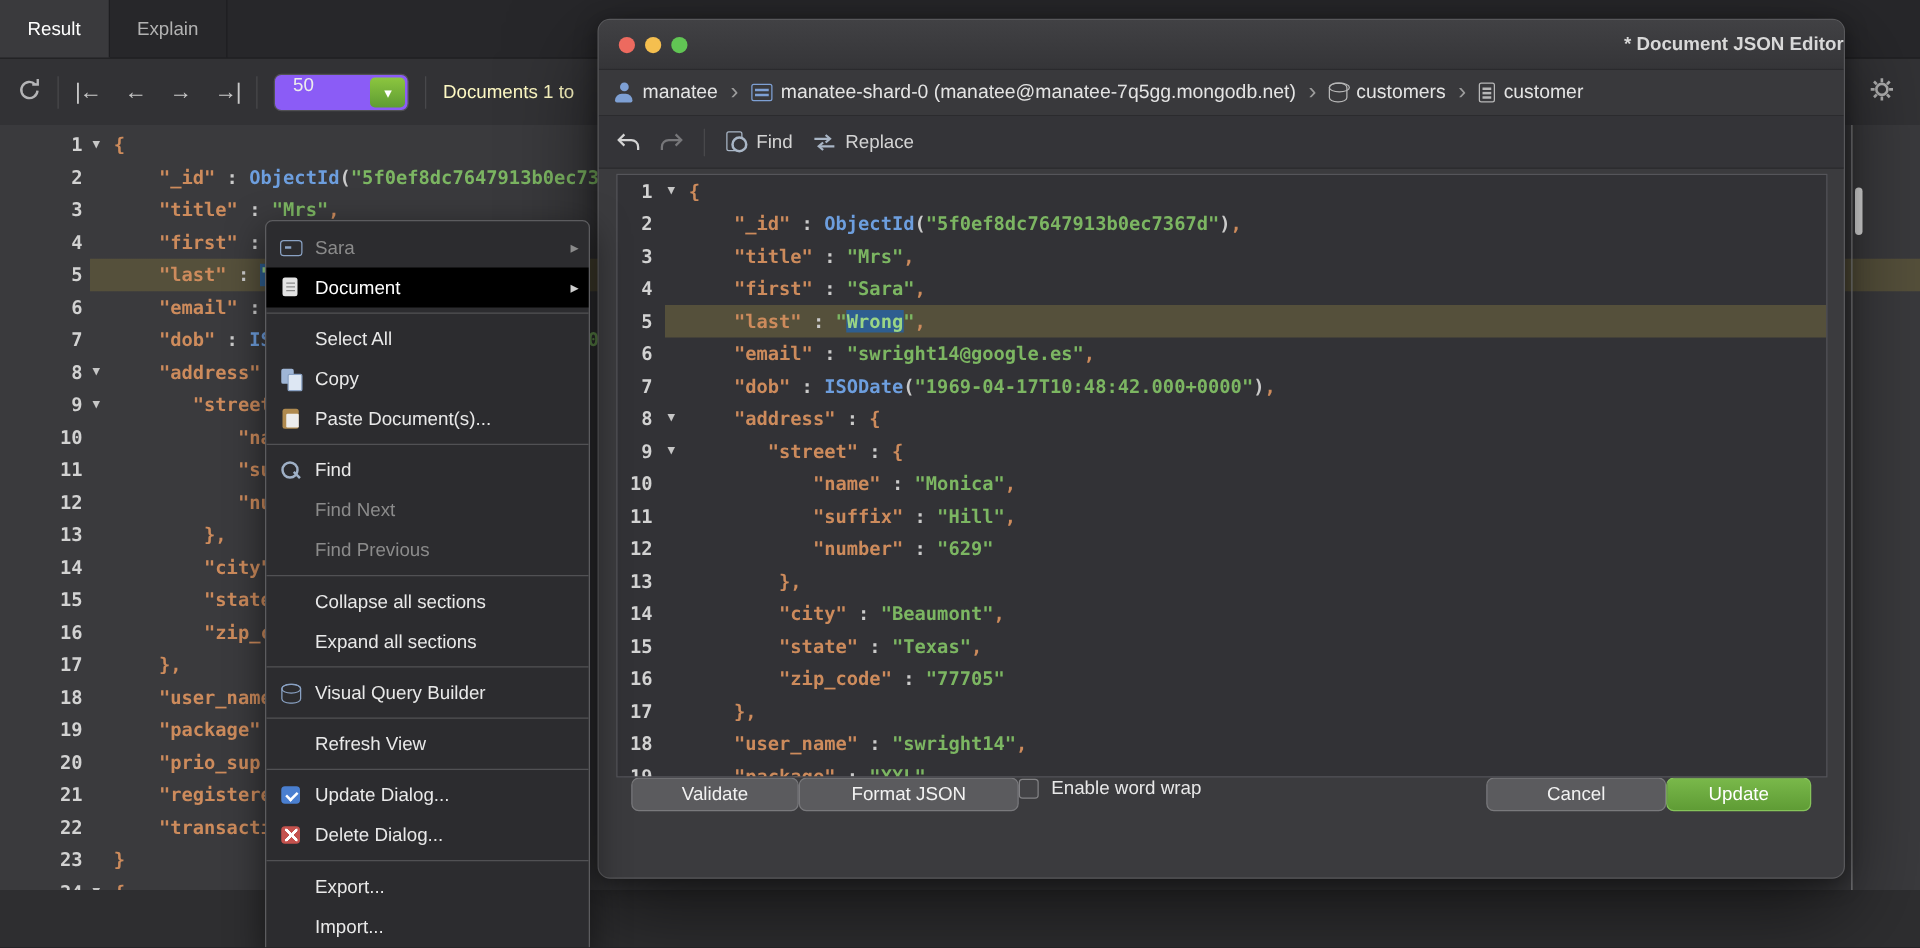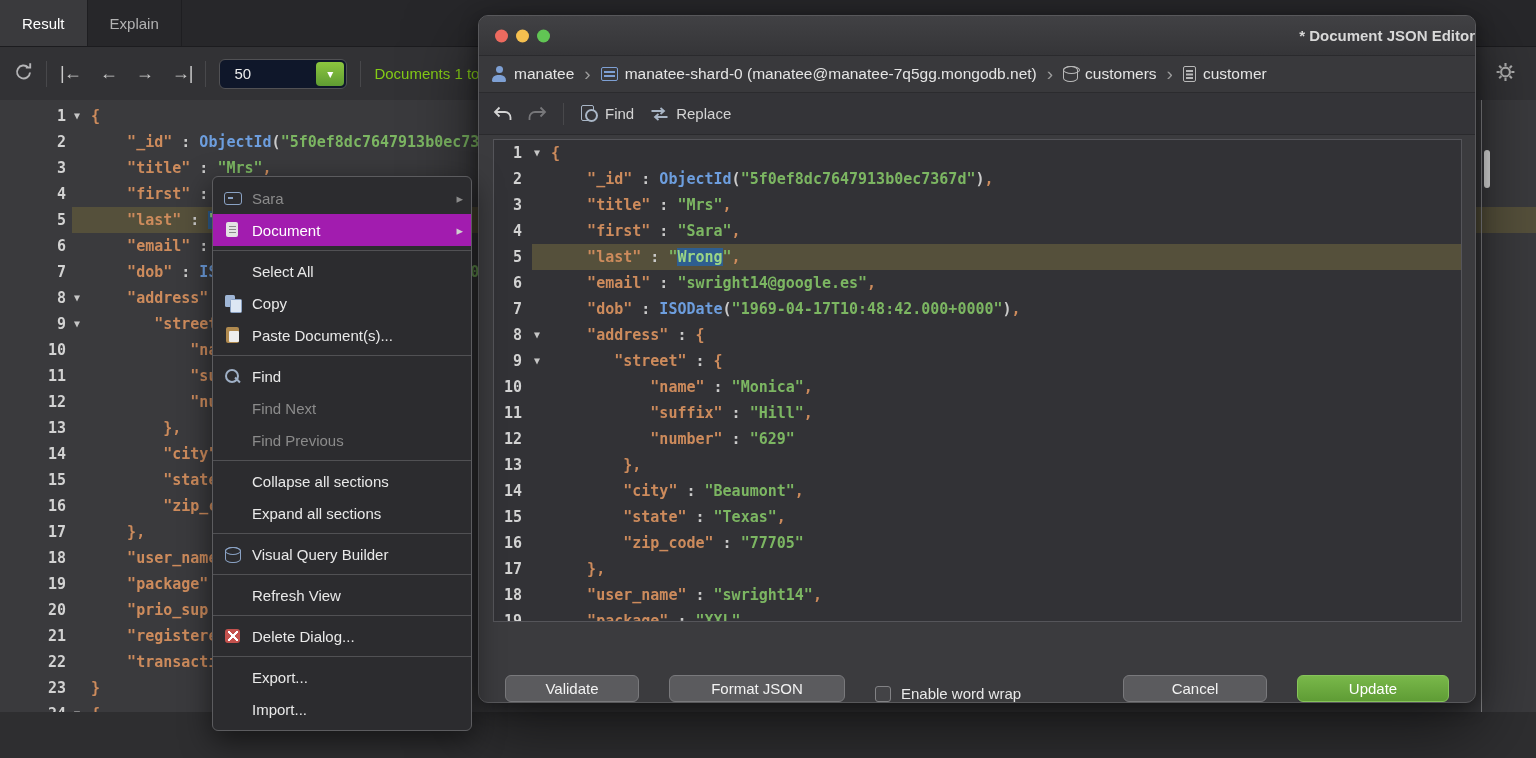--- a/index.html
+++ b/index.html
@@ -9,24 +9,24 @@
 
   
   .tabbar{position:absolute;top:0;left:0;right:0;height:47px;background:#27272a;border-bottom:1px solid #1c1c1f;display:flex}
   .tab{padding:0 22px;display:flex;align-items:center;font-size:15px;color:#b2b2b2;border-right:1px solid #1e1e21;white-space:nowrap}
   .tab.active{background:#3a3a3d;color:#fff}
 
   .bg-toolbar{position:absolute;top:47px;left:0;right:0;height:53px;background:#323235;display:flex;align-items:center;padding:0 14px;gap:13px;color:#c6c6c6}
   .vsep{width:1px;height:26px;background:#48484b;flex:none}
   .pgset{display:flex;align-items:center;gap:19px;font-size:18px;color:#c9c9c9}
   .pg-arrow{cursor:default;letter-spacing:-1px}
-  .pagesize{position:relative;width:128px;height:30px;background:#0f172a;border:1px solid #515154;border-radius:6px;display:flex;align-items:center;color:#ececec;font-size:15px}
+  .pagesize{position:relative;width:108px;height:30px;background:#8b5cf6;border:1px solid #515154;border-radius:6px;display:flex;align-items:flex-start;color:#ececec;font-size:15px}
   .pagesize-val{padding-left:14px}
   .pagesize-btn{position:absolute;right:2px;top:2px;bottom:2px;width:28px;border-radius:4px;background:linear-gradient(#8cc63f,#5f9c33);display:flex;align-items:center;justify-content:center;color:#fff;font-size:12px}
-  .tb-label{font-size:15px;color:#84cc16;white-space:nowrap}
+  .tb-label{font-size:15px;color:#fef9c3;white-space:nowrap}
   .gear{position:absolute;right:20px;top:50%;transform:translateY(-50%)}
 
   .bg-editor{position:absolute;top:100px;left:0;right:0;bottom:46px;background:#3a3a3d;overflow:hidden;padding-top:3px;--gutw:72px}
   .right-divider{position:absolute;top:100px;bottom:46px;left:1481px;width:1px;background:#8f8f92;z-index:5}
   .scroll-thumb{position:absolute;left:1484px;top:150px;width:6px;height:38px;background:#e0e0e0;border-radius:3px;z-index:6}
 
   .statusbar{position:absolute;left:0;right:0;bottom:0;height:46px;background:#29292c;border-top:1px solid #1b1b1d;display:flex;align-items:center;padding:0 44px 0 14px;font-size:15px;color:#dcdcdc;z-index:7}
   .sb-right{margin-left:auto;display:flex;align-items:center;gap:11px}
   .doc-count-ic{width:18px;height:20px;border:1.5px solid #9aa7bb;border-radius:3px;display:flex;align-items:center;justify-content:center;font-size:11px;font-weight:700;color:#9aa7bb}
 
@@ -41,21 +41,21 @@
   .t-k{color:var(--key-orange,#cd8b5c)}
   .t-b{color:var(--key-orange,#cd8b5c)}
   .t-p{color:#cacaca}
   .t-s{color:var(--string-green,#7cb662)}
   .t-w{color:var(--keyword-blue,#6d9ede)}
   .t-sel{background:var(--selection-blue,#2e5e90);color:#9bd585}
 
   
   .ctx-menu{position:absolute;left:212px;top:176px;width:260px;background:#2c2c2f;border:1px solid #5c5c5f;border-radius:6px;box-shadow:0 10px 30px rgba(0,0,0,.55);z-index:40;padding:5px 0;overflow:hidden}
   .mi-row{height:32px;display:flex;align-items:center;font-size:15px;color:#e9e9e9;padding-right:8px;white-space:nowrap}
-  .mi-row.hi{background:#a21caf;color:#fff}
+  .mi-row.hi{background:#000000;color:#fff}
   .mi-row.dis{color:#8b8b8b}
   .mi-sep{height:1px;background:#515154;margin:4px 0}
   .mi-arrow{margin-left:auto;font-size:13px;color:#cfcfcf}
   .mi-row.dis .mi-arrow{color:#8b8b8b}
   .mi{flex:none;width:20px;height:18px;margin:0 9px 0 10px;position:relative}
   .mi-field::before{content:"";position:absolute;left:1px;top:3px;width:16px;height:11px;border:1.5px solid #8aa2c4;border-radius:3px}
   .mi-field::after{content:"";position:absolute;left:5px;top:8px;width:5px;height:1.5px;background:#8aa2c4}
   .mi-document::before{content:"";position:absolute;left:3px;top:1px;width:12px;height:15px;background:#e3e3e3;border-radius:2px}
   .mi-document::after{content:"";position:absolute;left:5.5px;top:4.5px;width:7px;height:1.5px;background:#8a8a8a;box-shadow:0 3px 0 #8a8a8a,0 6px 0 #8a8a8a}
   .mi-copy::before{content:"";position:absolute;left:2px;top:1px;width:10px;height:12px;background:#9fb6d6;border-radius:1.5px}
@@ -96,25 +96,25 @@
   .dlg-toolbar{flex:none;height:42px;background:#343438;border-bottom:1px solid #2a2a2d;display:flex;align-items:center;padding:0 14px;gap:16px;font-size:15px;color:#d4d4d4}
   .tbtn{display:flex;align-items:center;gap:7px}
   .tbtn.dim{color:#77777a}
   .vsep2{width:1px;height:22px;background:#48484b}
   .find-ic{position:relative;width:18px;height:17px;display:inline-block}
   .find-ic::before{content:"";position:absolute;left:1px;top:0;width:11px;height:14px;border:1.5px solid #a9b6c6;border-radius:2px}
   .find-ic::after{content:"";position:absolute;right:0;bottom:0;width:9px;height:9px;border:2px solid #a9b6c6;border-radius:50%;background:#343438}
 
   .dlg-editor{margin:4px 13px 0 14px;flex:1;border:1px solid #55555a;background:#323236;overflow:hidden;--gutw:38px;position:relative}
 
-  .dlg-footer{flex:none;height:80px;display:flex;align-items:flex-end;padding:0 26px;gap:30px;font-size:15px;color:#e8e8e8}
+  .dlg-footer{flex:none;height:80px;display:flex;align-items:flex-start;padding:0 26px;font-size:15px;color:#e8e8e8}
   .btn{height:27px;border-radius:6px;font-size:15px;font-family:inherit;display:flex;align-items:center;justify-content:center;cursor:default}
   .btn.gray{background:#5b5b5e;border:1px solid #79797c;color:#f2f2f2}
   .btn.green{background:linear-gradient(#79b84a,var(--accent-green,#5f9c35));border:1px solid #86c45a;color:#fff}
-  .w-validate{width:134px}.w-format{width:176px}.w-cancel{width:144px}.w-update{width:152px}
+  .w-validate{width:134px}.w-format{width:176px}.w-cancel{width:144px}.w-update{width:116px}
   .wrap-box{display:flex;align-items:center;gap:10px}
   .checkbox{width:16px;height:16px;background:#434346;border:1px solid #828285;border-radius:3px;flex:none}
   .spacer{flex:1}
 </style>
 </head>
 <body>
 
 <div class="canvas">
 
   <div class="tabbar" id="tabbar">
@@ -327,20 +327,24 @@
       <div class="mi-row">
         <span class="mi mi-vqb"></span>
         <span class="mi-label">Visual Query Builder</span>
       </div>
       <div class="mi-sep"></div>
       <div class="mi-row">
         <span class="mi"></span>
         <span class="mi-label">Refresh View</span>
       </div>
       <div class="mi-sep"></div>
+      <div class="mi-row">
+        <span class="mi mi-update"></span>
+        <span class="mi-label">Update Dialog...</span>
+      </div>
       <div class="mi-row">
         <span class="mi mi-delete"></span>
         <span class="mi-label">Delete Dialog...</span>
       </div>
       <div class="mi-sep"></div>
       <div class="mi-row">
         <span class="mi"></span>
         <span class="mi-label">Export...</span>
       </div>
       <div class="mi-row">

